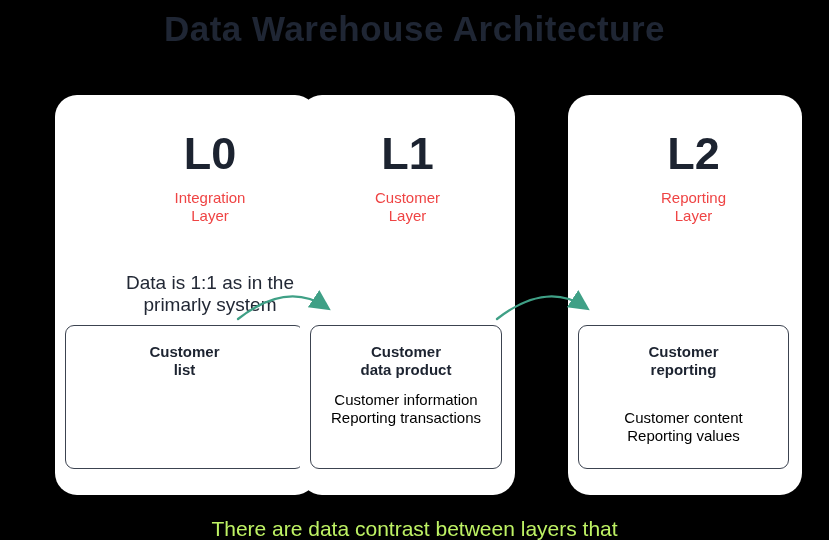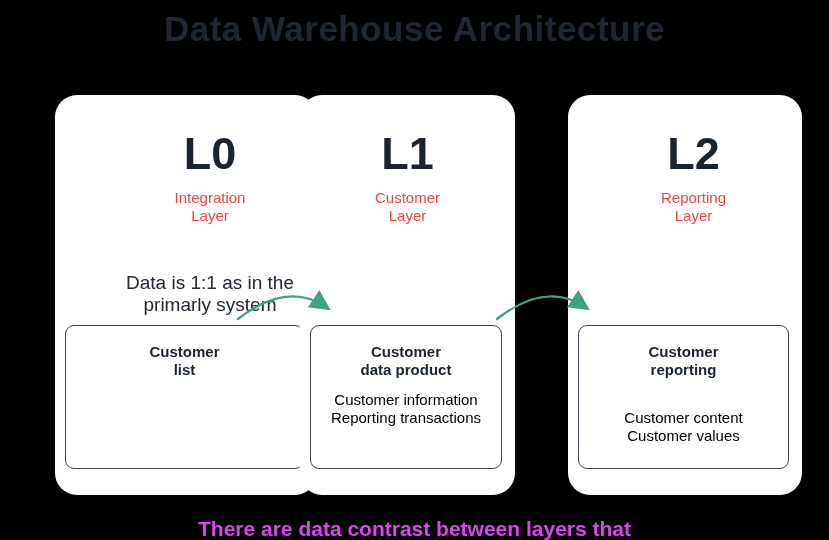--- a/index.html
+++ b/index.html
@@ -36,21 +36,21 @@
   }
   .btitle{
     margin-top:17px;font-size:15px;font-weight:700;line-height:17.5px;
     color:#1c2330;white-space:pre-line;
   }
   .items{margin-top:13px;font-size:15px;line-height:17.5px;color:#000000;}
   .card-2 .items{margin-top:31px;}
   .arrows{position:absolute;left:0;top:0;width:829px;height:540px;pointer-events:none;}
   .footer{
     position:absolute;top:517px;left:0;right:0;text-align:center;
-    font-size:21px;font-weight:700;color:#d946ef;
+    font-size:21px;font-weight:400;color:#bef264;
   }
 </style>
 </head>
 <body>
 
 <div class="stage">
 
   <h1 class="title">Data Warehouse Architecture</h1>
 
   <section class="card card-0">
@@ -81,21 +81,21 @@
 
   <section class="card card-2">
     <div class="code">L2</div>
     <div class="lname">Reporting
 Layer</div>
     <div class="inner">
       <div class="btitle">Customer
 reporting</div>
       <div class="items">
         <div>Customer content</div>
-        <div>Customer values</div>
+        <div>Reporting values</div>
       </div>
     </div>
   </section>
 
   <svg class="arrows" viewBox="0 0 829 540" xmlns="http://www.w3.org/2000/svg">
     <defs>
       <marker id="ah" markerWidth="10" markerHeight="10" refX="6.5" refY="4.5" orient="auto">
         <path d="M0,0 L9,4.5 L0,9 z" fill="#3fa086"></path>
       </marker>
     </defs>

